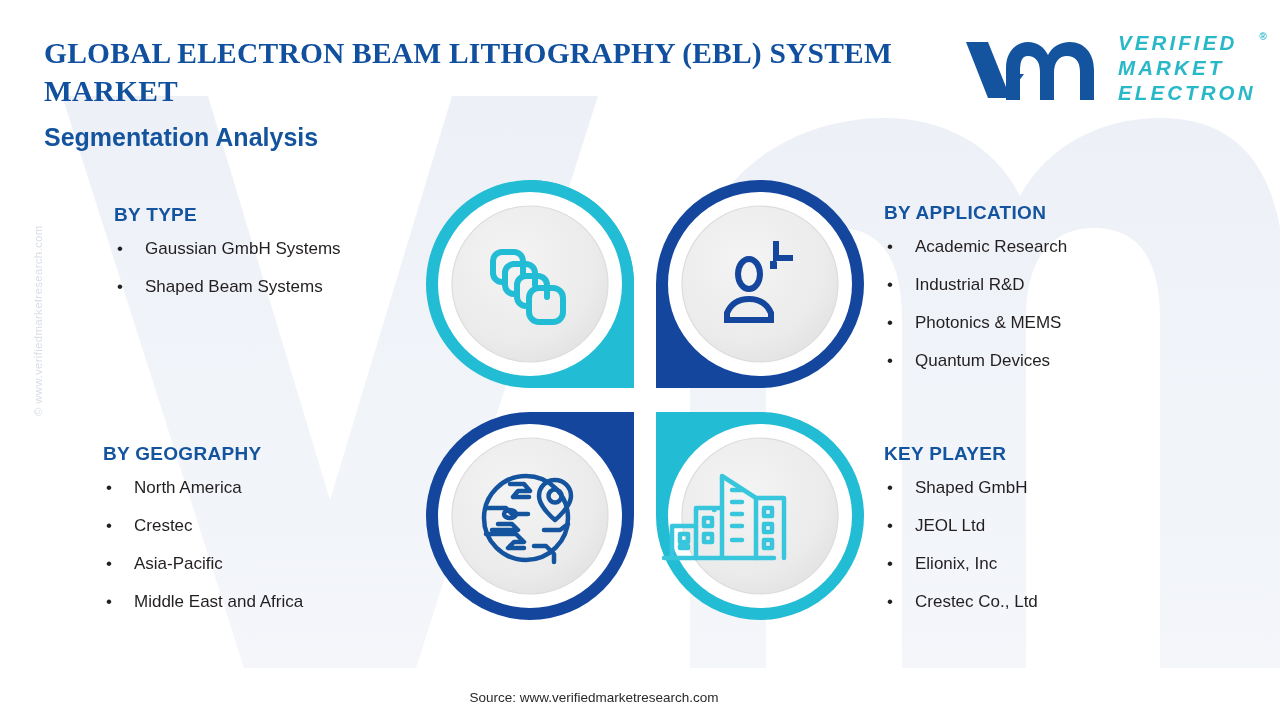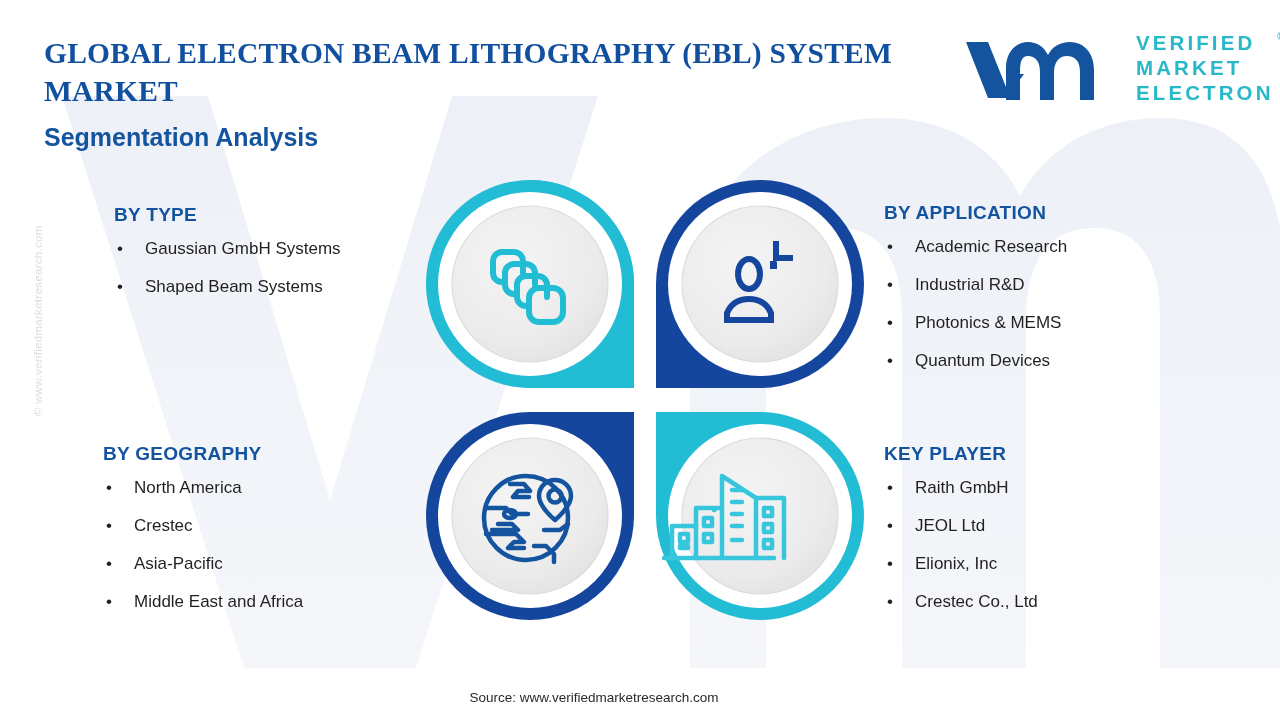--- a/index.html
+++ b/index.html
@@ -69,28 +69,29 @@
     right: 26px;
     top: 26px;
     width: 292px;
     height: 82px;
     z-index: 6;
     display: flex;
     align-items: center;
   }
   .logo-mark { flex: 0 0 auto; }
   .logo-words {
-    margin-left: 24px;
+    margin-left: 6px;
     position: relative;
     color: #29B8C8;
     font-weight: bold;
     font-size: 20.5px;
     line-height: 25px;
     letter-spacing: 3.1px;
     font-family: "Liberation Sans", sans-serif;
+    font-style: italic;
   }
   .logo-words span { display: block; white-space: nowrap; }
   .logo-reg {
     position: absolute;
     top: -6px;
     right: -11px;
     font-size: 10px;
     letter-spacing: 0;
     color: #29B8C8;
     font-weight: bold;
@@ -301,21 +302,21 @@
         <span>Quantum Devices</span>
       </li>
     </ul>
   </div>
 
   <div class="segment s-keyplayer">
     <div class="seg-title">KEY PLAYER</div>
     <ul class="seg-list">
       <li>
         <span class="bullet">•</span>
-        <span>Raith GmbH</span>
+        <span>Shaped GmbH</span>
       </li>
       <li>
         <span class="bullet">•</span>
         <span>JEOL Ltd</span>
       </li>
       <li>
         <span class="bullet">•</span>
         <span>Elionix, Inc</span>
       </li>
       <li>

